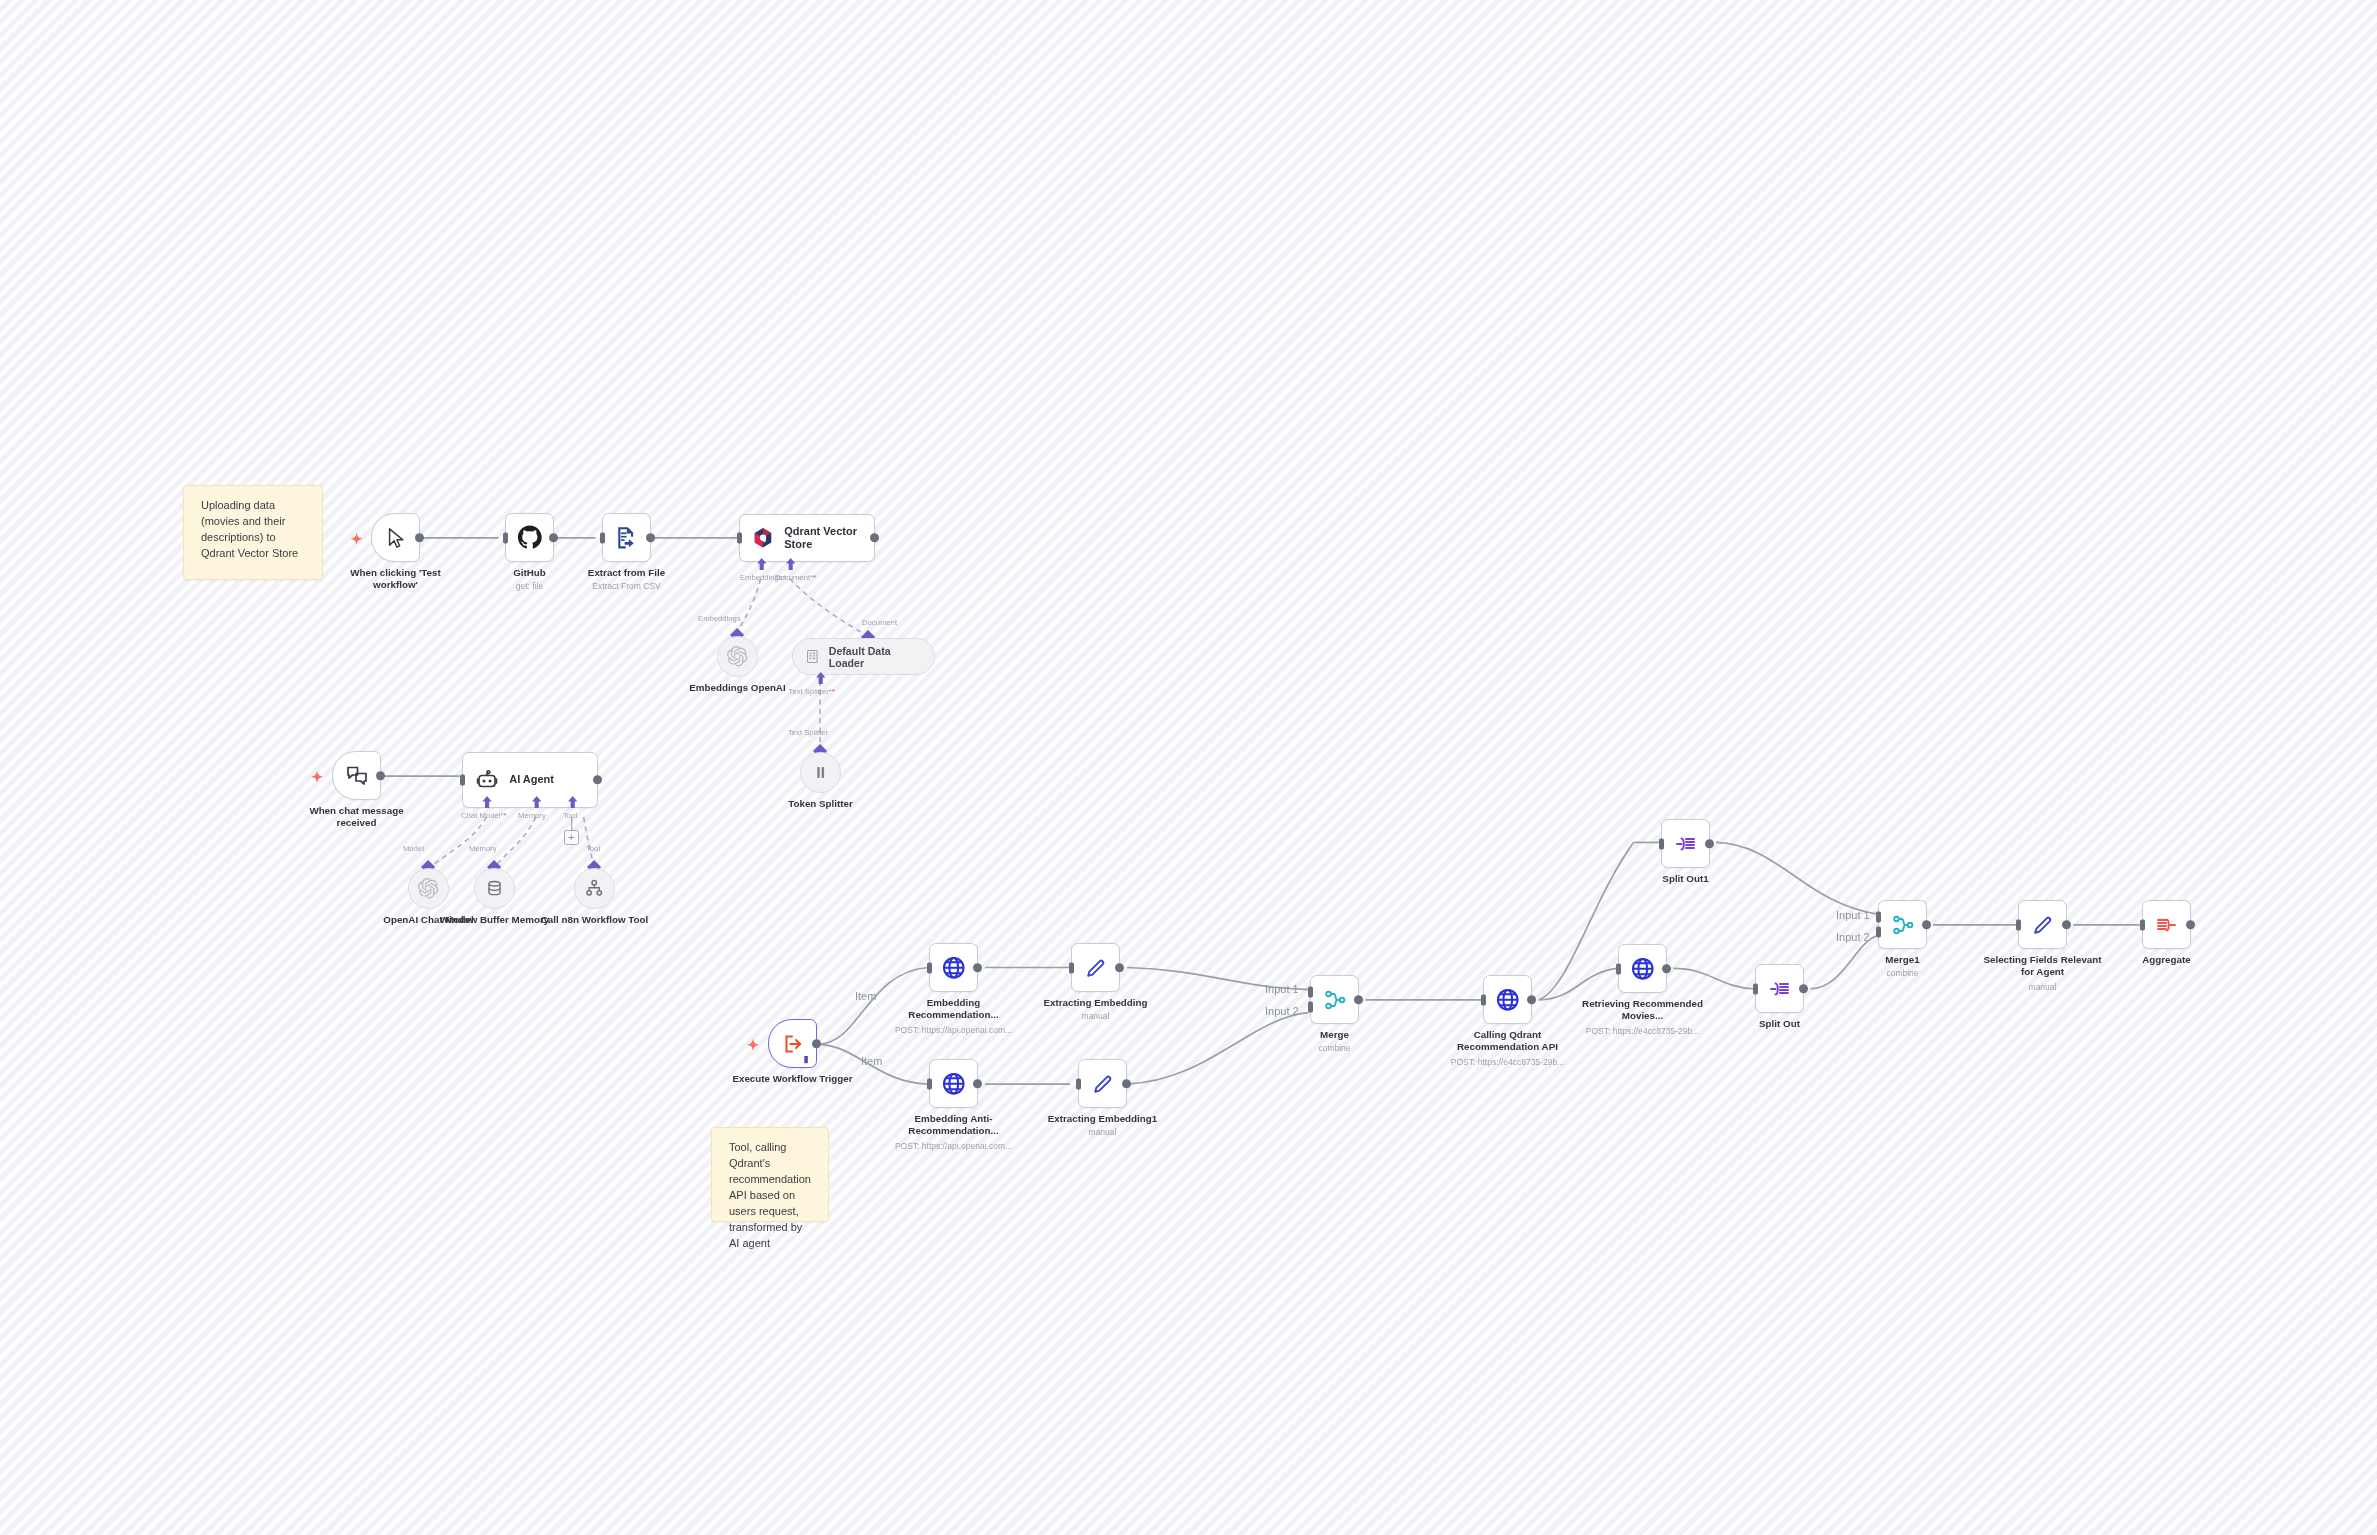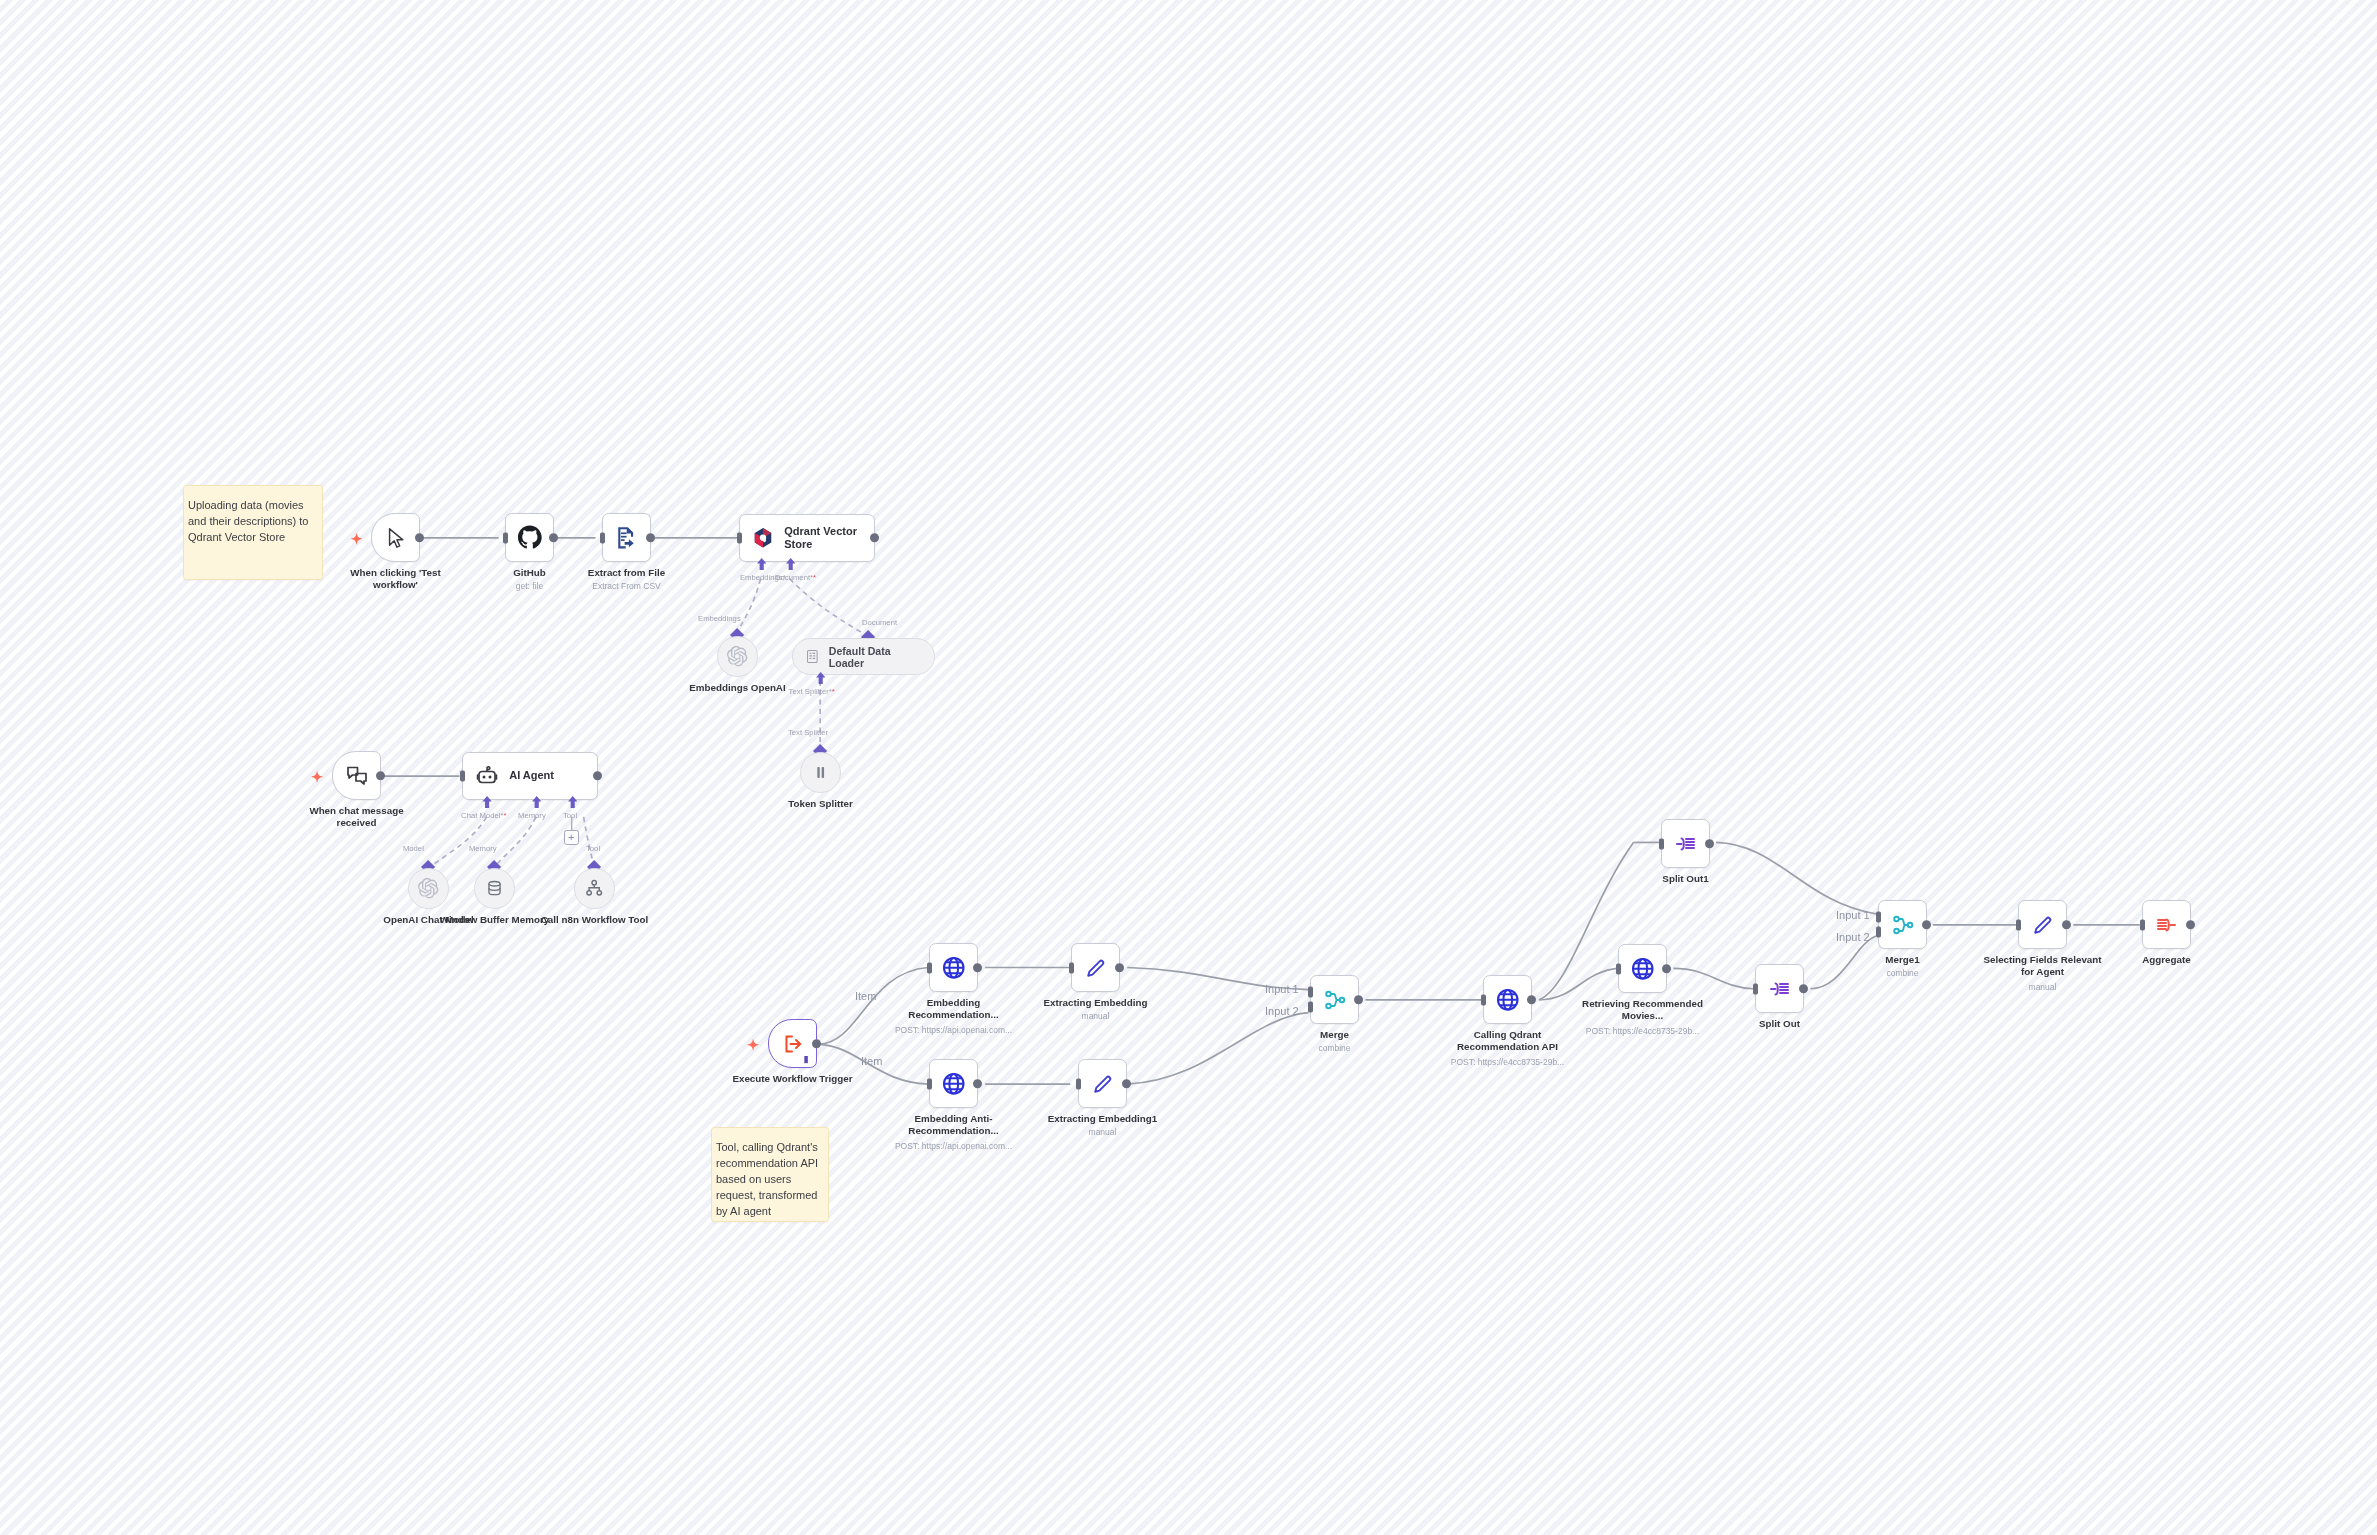--- a/index.html
+++ b/index.html
@@ -26,40 +26,40 @@
 
   
   .sticky {
     position: absolute;
     background: #fdf6dc;
     border: 0.9px solid #f2e6b8;
     border-radius: 3.4px;
     color: #3b3b42;
     font-size: 11px;
     line-height: 1.45;
-    padding: 12px 4px;
+    padding: 12px 17px;
     box-shadow: 0 0.9px 1.7px rgba(0,0,0,0.04);
   }
 
   
   .node { position: absolute; }
 
   .nbox {
     background: #ffffff;
     border: 1.3px solid #c9ccd6;
     border-radius: 6.8px;
     display: flex;
     align-items: center;
     justify-content: center;
     position: relative;
     box-shadow: 0 0.9px 1.7px rgba(20,20,40,0.05);
   }
   .nbox.square { width: 49px; height: 49px; }
   .nbox.wide   { width: 136px; height: 48px; justify-content: space-between; padding-left: 12px; gap: 10.2px; }
-  .nbox.agent  { width: 136px; height: 48px; justify-content: flex-start; padding-left: 12px; gap: 10.2px; }
+  .nbox.agent  { width: 136px; height: 56px; justify-content: flex-start; padding-left: 12px; gap: 10.2px; }
 
   
   .nbox.trigger {
     width: 49px; height: 49px;
     border-radius: 24px 6.8px 6.8px 24px;
   }
   .nbox.trigger.accent { border-color: #7c62d6; }
 
   .nlabel {
     position: absolute;

